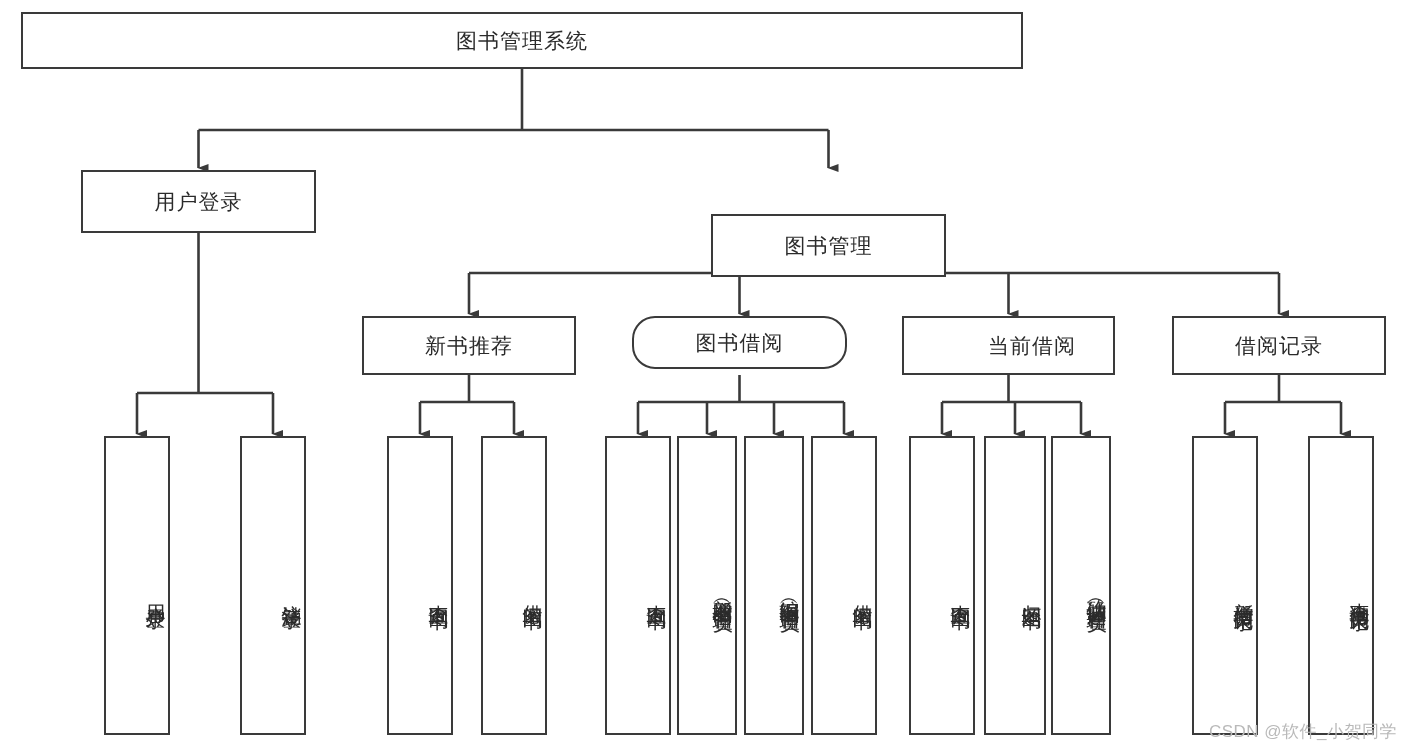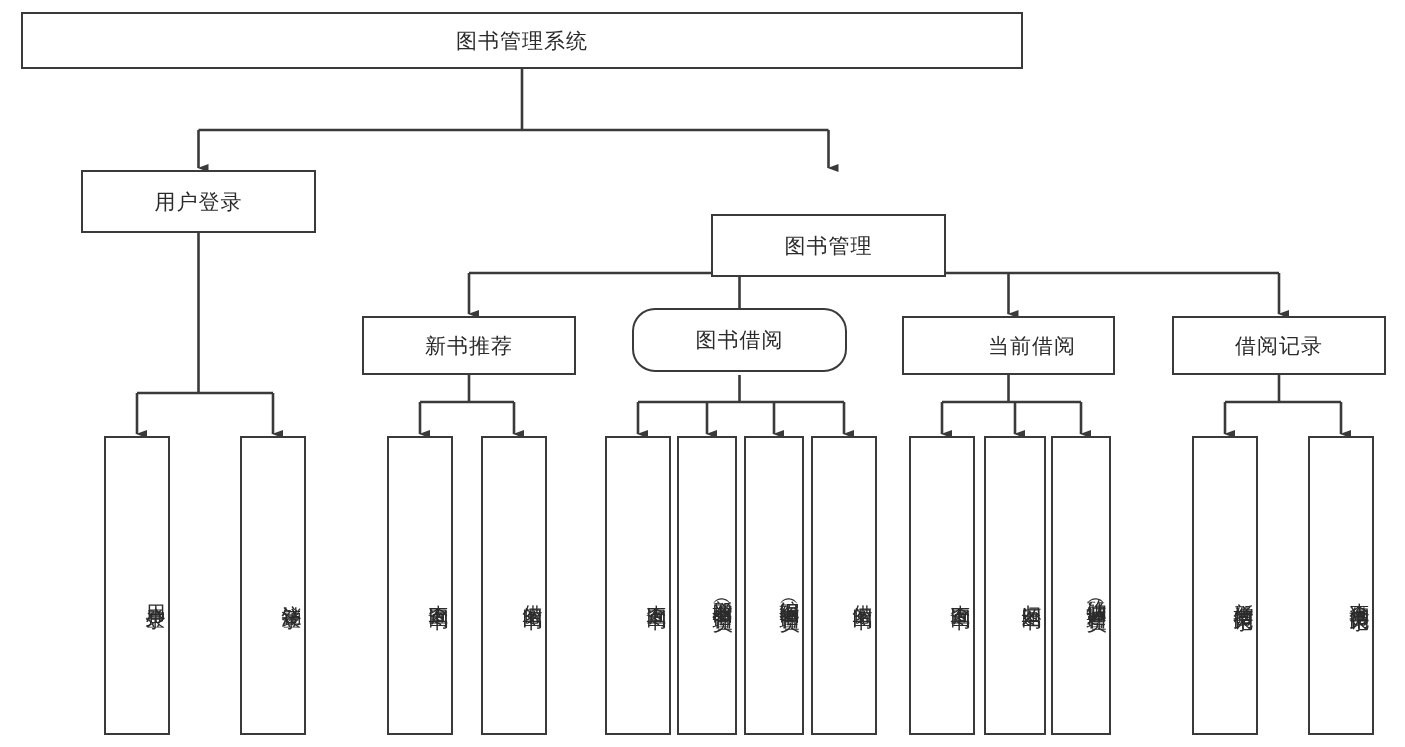--- a/index.html
+++ b/index.html
@@ -120,21 +120,21 @@
       </div>
       <div class="node horiz" style="left: 81px; top: 170px; width: 235px; height: 63px;">
         <span class="hlabel">用户登录</span>
       </div>
       <div class="node horiz" style="left: 711px; top: 170px; width: 235px; height: 63px; margin-top: 44px;">
         <span class="hlabel">图书管理</span>
       </div>
       <div class="node horiz" style="left: 362px; top: 316px; width: 214px; height: 59px; text-align: center;">
         <span class="hlabel">新书推荐</span>
       </div>
-      <div class="node horiz" style="left: 632px; top: 308px; width: 215px; height: 64px; border-radius: 23px;">
+      <div class="node horiz" style="left: 632px; top: 316px; width: 215px; height: 53px; border-radius: 23px;">
         <span class="hlabel">图书借阅</span>
       </div>
       <div class="node horiz" style="left: 902px; top: 316px; width: 213px; height: 59px; padding-left: 47px;">
         <span class="hlabel">当前借阅</span>
       </div>
       <div class="node horiz" style="left: 1172px; top: 316px; width: 214px; height: 59px;">
         <span class="hlabel">借阅记录</span>
       </div>
       <div class="node vert" style="left: 104px; top: 436px; width: 66px; height: 299px;">
         <span class="vlabel">用户登录</span>
@@ -170,13 +170,14 @@
         <span class="vlabel">确认归还（管理员）</span>
       </div>
       <div class="node vert" style="left: 1192px; top: 436px; width: 66px; height: 299px;">
         <span class="vlabel">新增借阅记录</span>
       </div>
       <div class="node vert" style="left: 1308px; top: 436px; width: 66px; height: 299px;">
         <span class="vlabel">查询借阅记录</span>
       </div>
     </div>
 
+  <div id="watermark">CSDN @软件_小贺同学</div>
 </div>
 
 </body></html>

